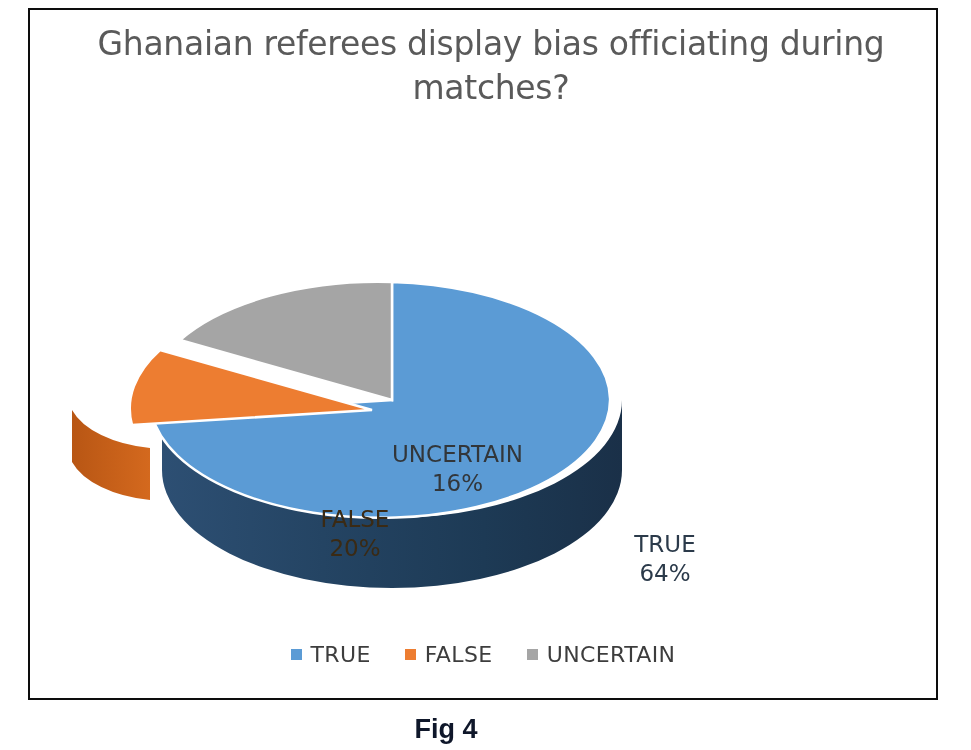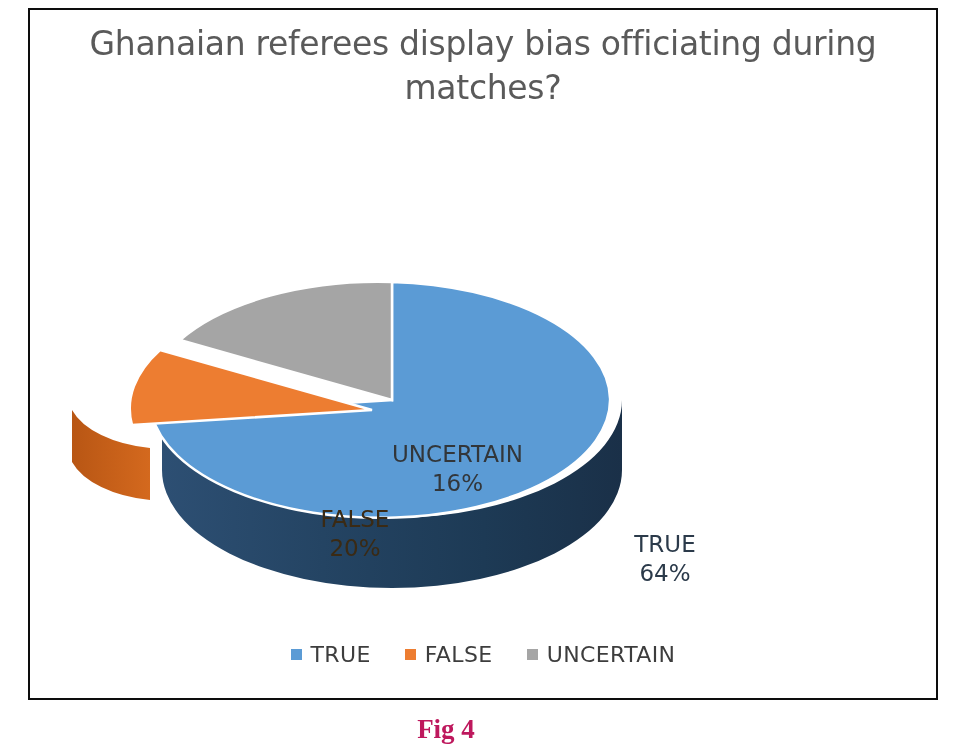--- a/index.html
+++ b/index.html
@@ -14,21 +14,21 @@
     position:absolute;
     left:28px; top:8px;
     width:910px; height:692px;
     border:2px solid #0d0d0d;
     background:#ffffff;
     box-sizing:border-box;
     overflow:hidden;
   }
   #chart-title{
     position:absolute;
-    left:0; top:12px;
+    left:8px; top:12px;
     width:906px;
     text-align:center;
     font-size:33px;
     line-height:44px;
     color:#5a5a5a;
     font-family:"DejaVu Sans", sans-serif;
     letter-spacing:-0.3px;
     white-space:pre-line;
   }
   #pie-area{
@@ -75,24 +75,24 @@
     font-family:"DejaVu Sans", sans-serif;
     font-size:22px;
     color:#3d3d3d;
     letter-spacing:0.4px;
   }
   #figure-caption{
     position:absolute;
     left:0; top:714px;
     width:892px;
     text-align:center;
-    font-family:Liberation Serif, serif;
+    font-family:Liberation Sans, sans-serif;
     font-weight:bold;
     font-size:27px;
-    color:#be185d;
+    color:#0f172a;
   }
 </style>
 </head>
 <body>
 
 <div id="figure-frame">
 
   <div id="chart-title">Ghanaian referees display bias officiating during
 matches?</div>
 

